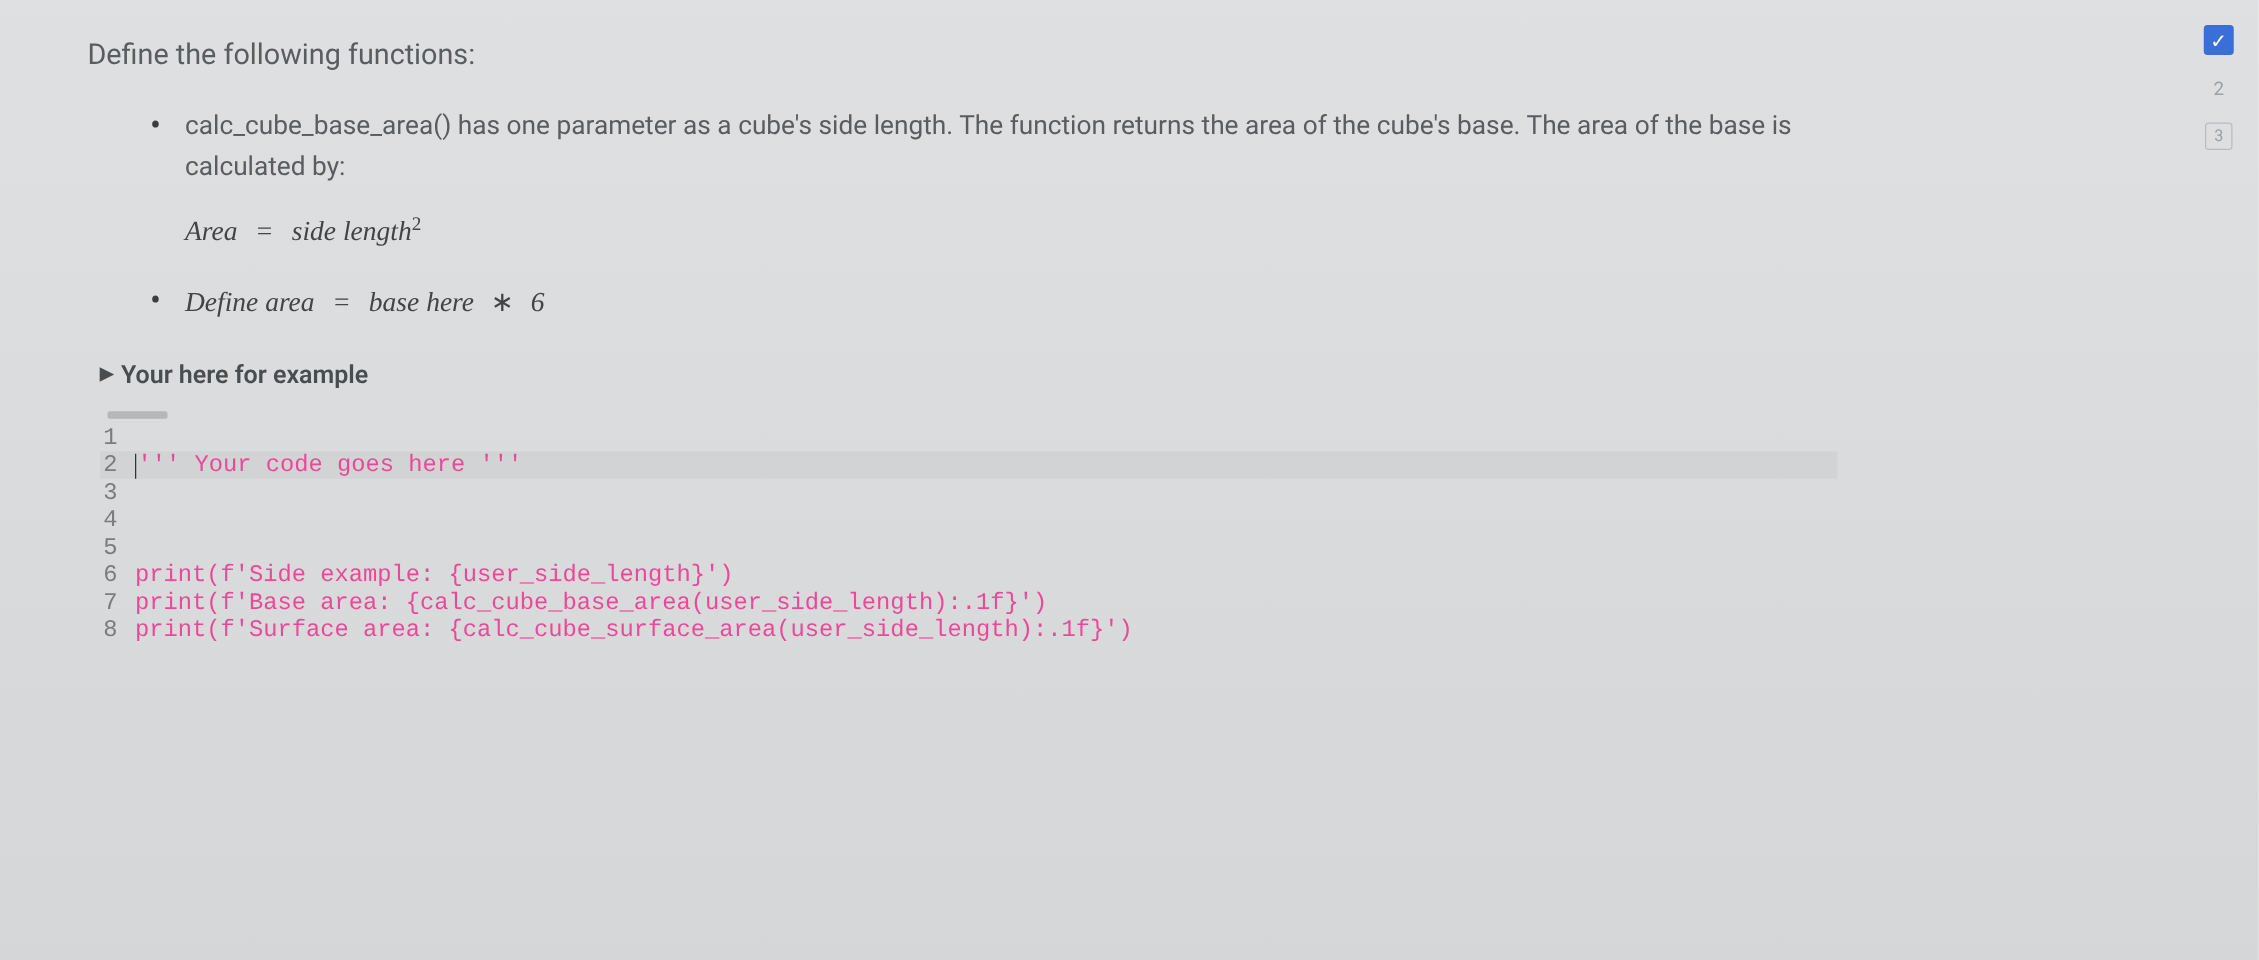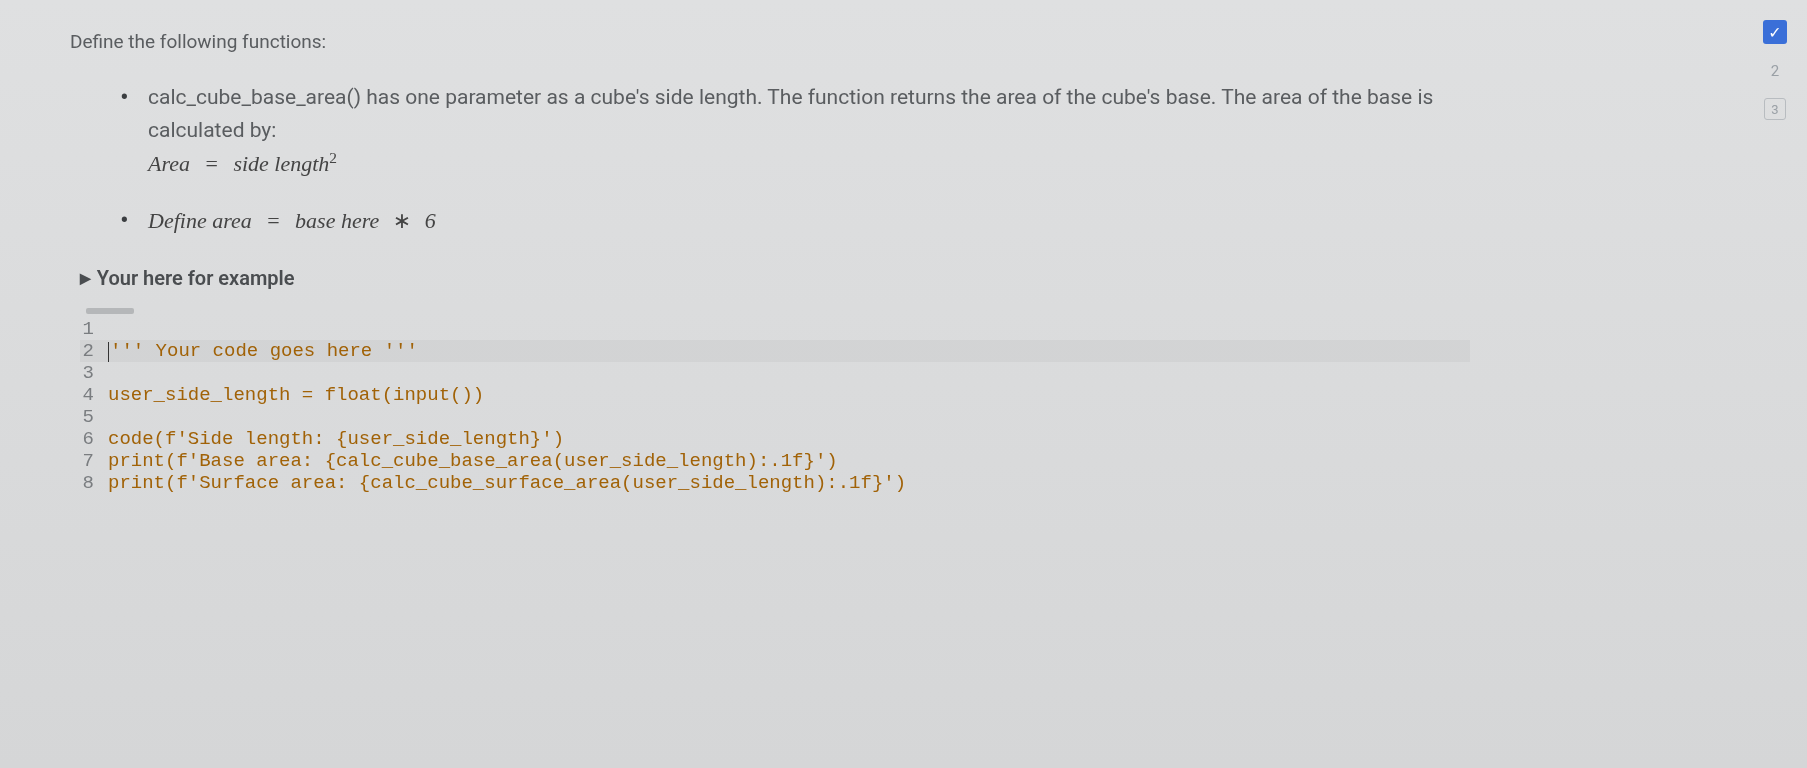--- a/index.html
+++ b/index.html
@@ -14,21 +14,21 @@
       color: #555;
       padding: 30px 60px 60px 70px;
       min-height: 768px;
       position: relative;
     }
     .content-wrap {
       max-width: 1400px;
       position: relative;
     }
     .intro {
-      font-size: 19px;
+      font-size: 23px;
       color: #5a5d60;
       margin-bottom: 28px;
     }
     .bullets {
       list-style: none;
       margin-left: 50px;
       margin-bottom: 28px;
     }
     .bullets li {
       position: relative;
@@ -45,21 +45,21 @@
       top: 0;
       font-size: 26px;
       color: #3b3e41;
       line-height: 1.3;
     }
     .formula {
       font-family: "Times New Roman", Times, serif;
       font-style: italic;
       font-size: 22px;
       color: #444;
-      margin-top: 0;
+      margin-top: 18px;
       display: block;
     }
     .formula .eq {
       font-style: normal;
       padding: 0 10px;
     }
     .formula .ast {
       font-style: normal;
       padding: 0 8px;
     }
@@ -106,21 +106,21 @@
     }
     .gutter {
       width: 28px;
       text-align: right;
       color: #7a7d80;
       flex-shrink: 0;
       padding-right: 14px;
       user-select: none;
     }
     .code-text {
-      color: #a16207;
+      color: #ec4899;
     }
     .highlight-line {
       background: rgba(0,0,0,0.035);
       width: 100%;
     }
     .cursor {
       display: inline-block;
       width: 1px;
       height: 1.05em;
       background: #333;
@@ -188,23 +188,23 @@
     <span class="tri">▶</span>
     <span>Your here for example</span>
   </div>
 
   <div class="code-region">
     <div class="code-scrollbar"></div>
     <div id="code-lines">
         <div class="code-line"><span class="gutter">1</span><span class="code-text"></span></div>
         <div class="code-line highlight-line"><span class="gutter">2</span><span class="code-text"><span class="cursor"></span>''' Your code goes here '''</span></div>
         <div class="code-line"><span class="gutter">3</span><span class="code-text"></span></div>
-        <div class="code-line"><span class="gutter">4</span><span class="code-text">user_side_length = float(input())</span></div>
+        <div class="code-line"><span class="gutter">4</span></div>
         <div class="code-line"><span class="gutter">5</span><span class="code-text"></span></div>
-        <div class="code-line"><span class="gutter">6</span><span class="code-text">code(f'Side length: {user_side_length}')</span></div>
+        <div class="code-line"><span class="gutter">6</span><span class="code-text">print(f'Side example: {user_side_length}')</span></div>
         <div class="code-line"><span class="gutter">7</span><span class="code-text">print(f'Base area: {calc_cube_base_area(user_side_length):.1f}')</span></div>
         <div class="code-line"><span class="gutter">8</span><span class="code-text">print(f'Surface area: {calc_cube_surface_area(user_side_length):.1f}')</span></div>
       </div>
   </div>
 
 </div>
 
 <div class="side-markers">
   <div class="check-badge">
     <span>✓</span>

